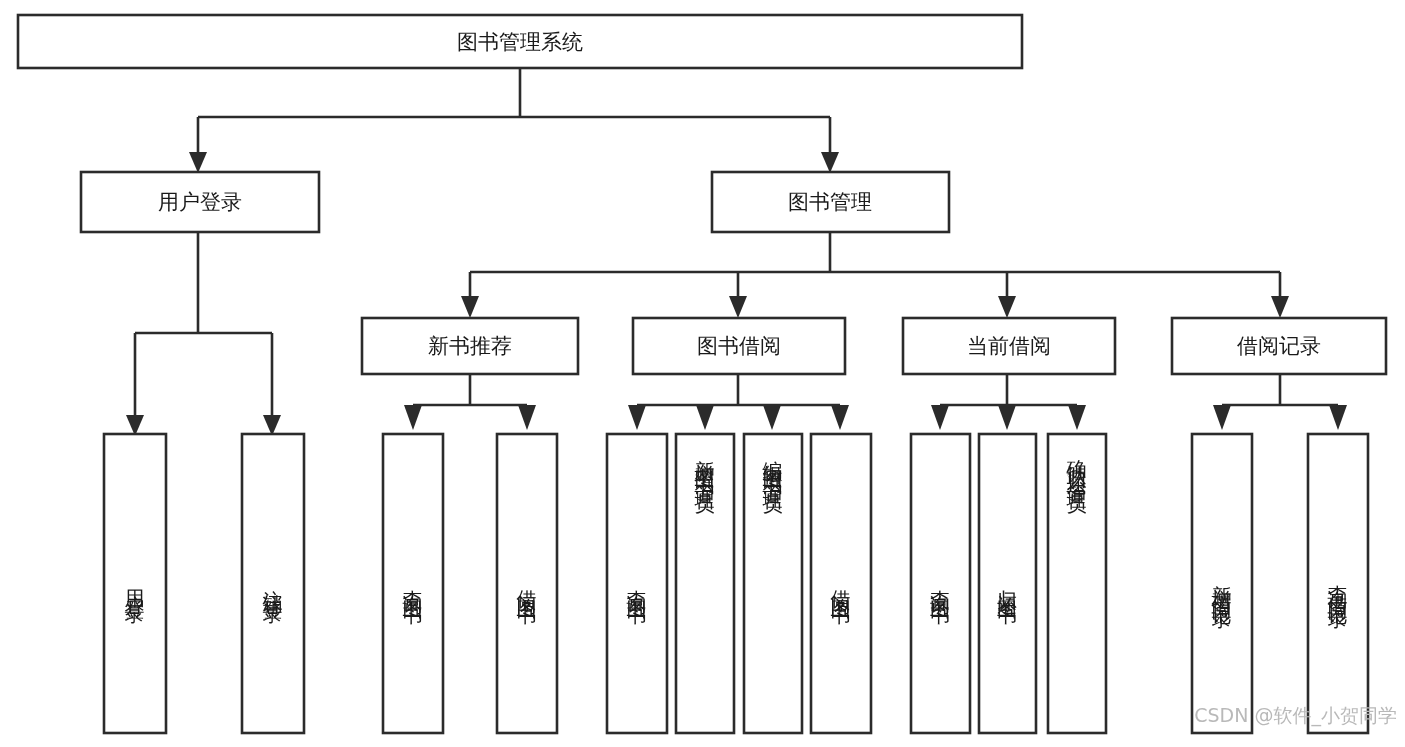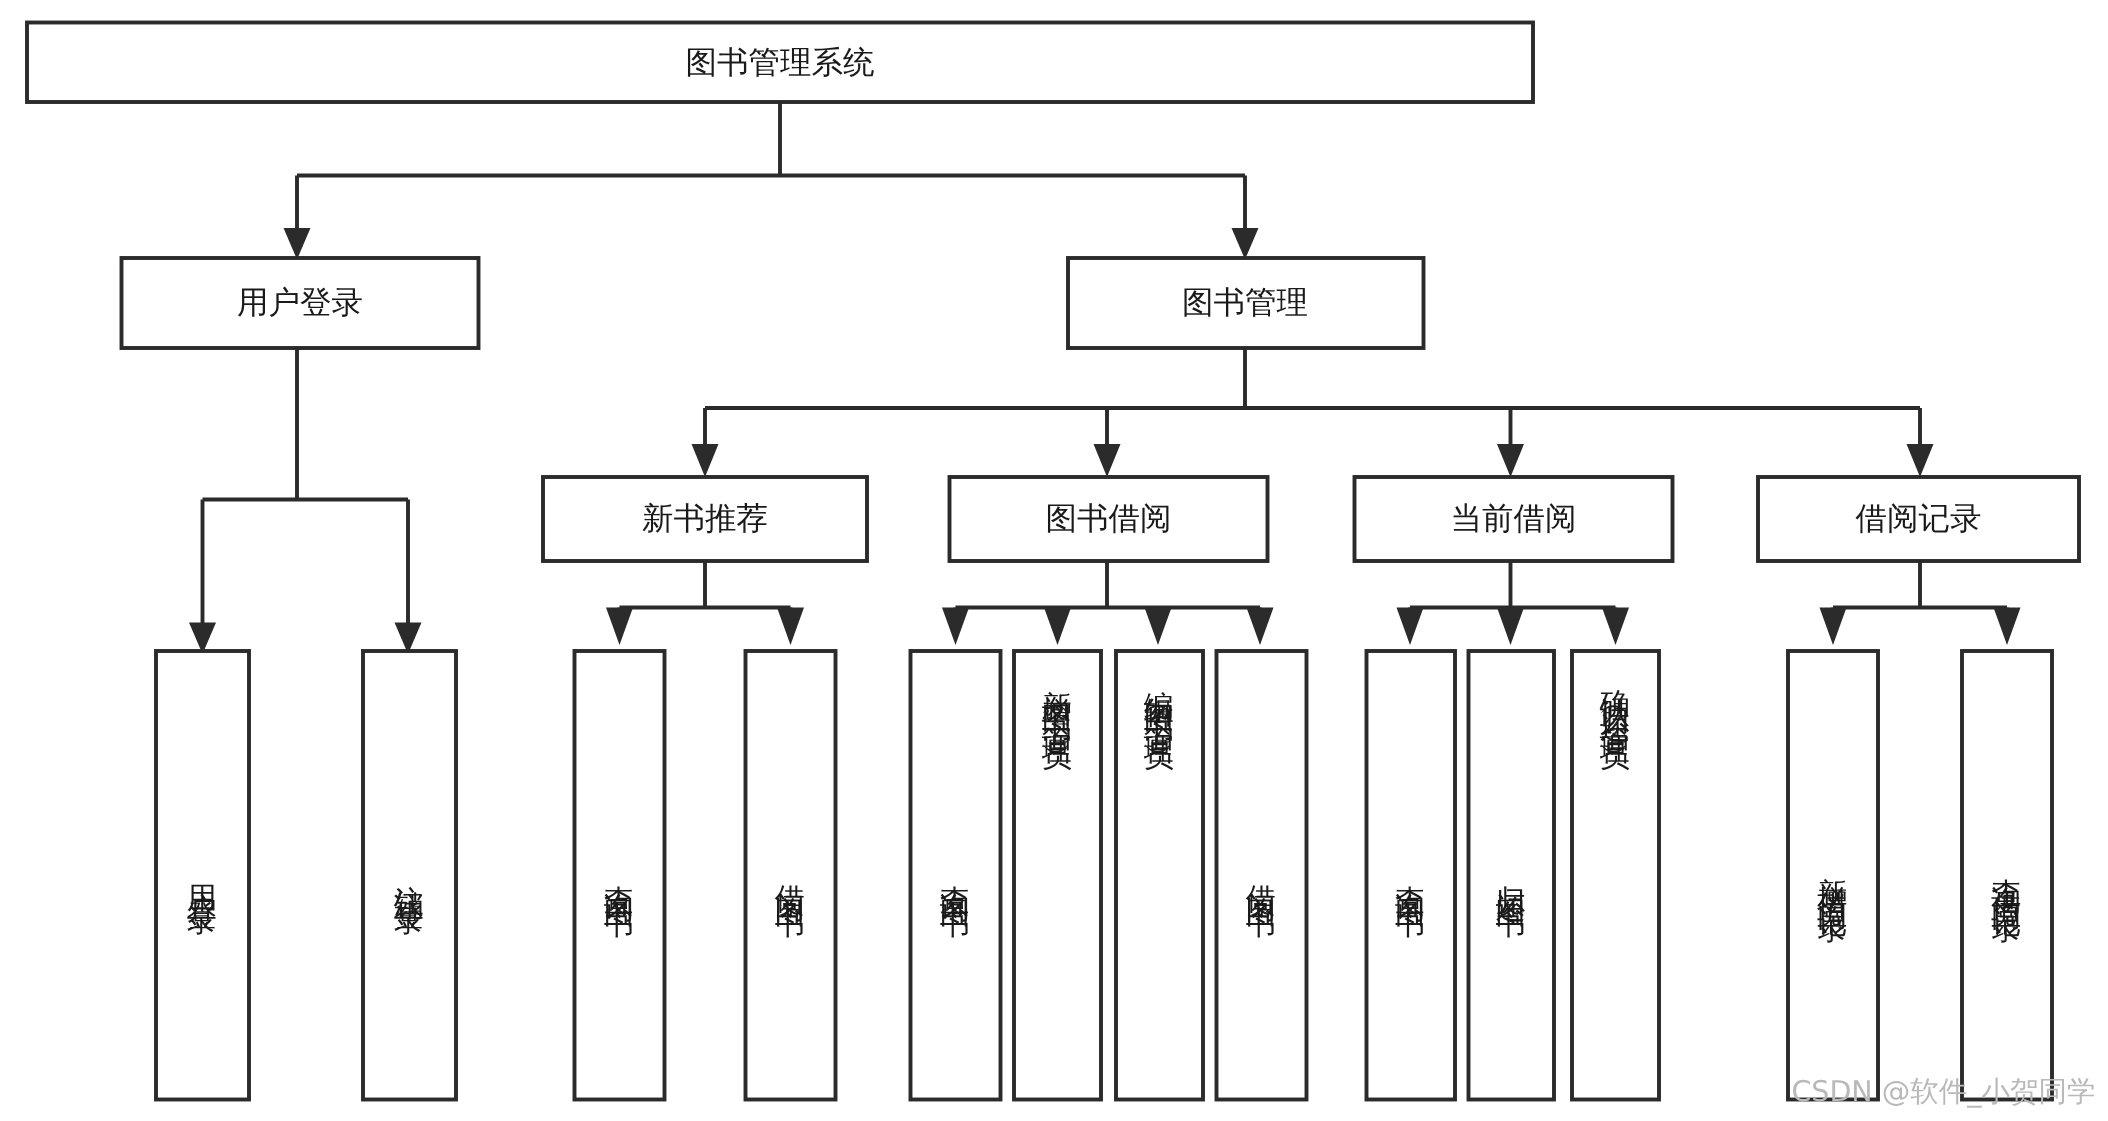--- a/index.html
+++ b/index.html
@@ -63,21 +63,21 @@
     font-size: 20px;
     line-height: 1.0;
     letter-spacing: 5px;
     color: #1a1a1a;
     white-space: nowrap;
     text-align: center;
   }
   .watermark {
     position: absolute;
     right: 8px;
-    bottom: 6px;
+    bottom: 18px;
     font-family: "DejaVu Sans", "Liberation Sans", sans-serif;
     font-size: 19px;
     color: #b9b9b9;
     white-space: nowrap;
     user-select: none;
   }
 </style>
 </head>
 <body>
 

